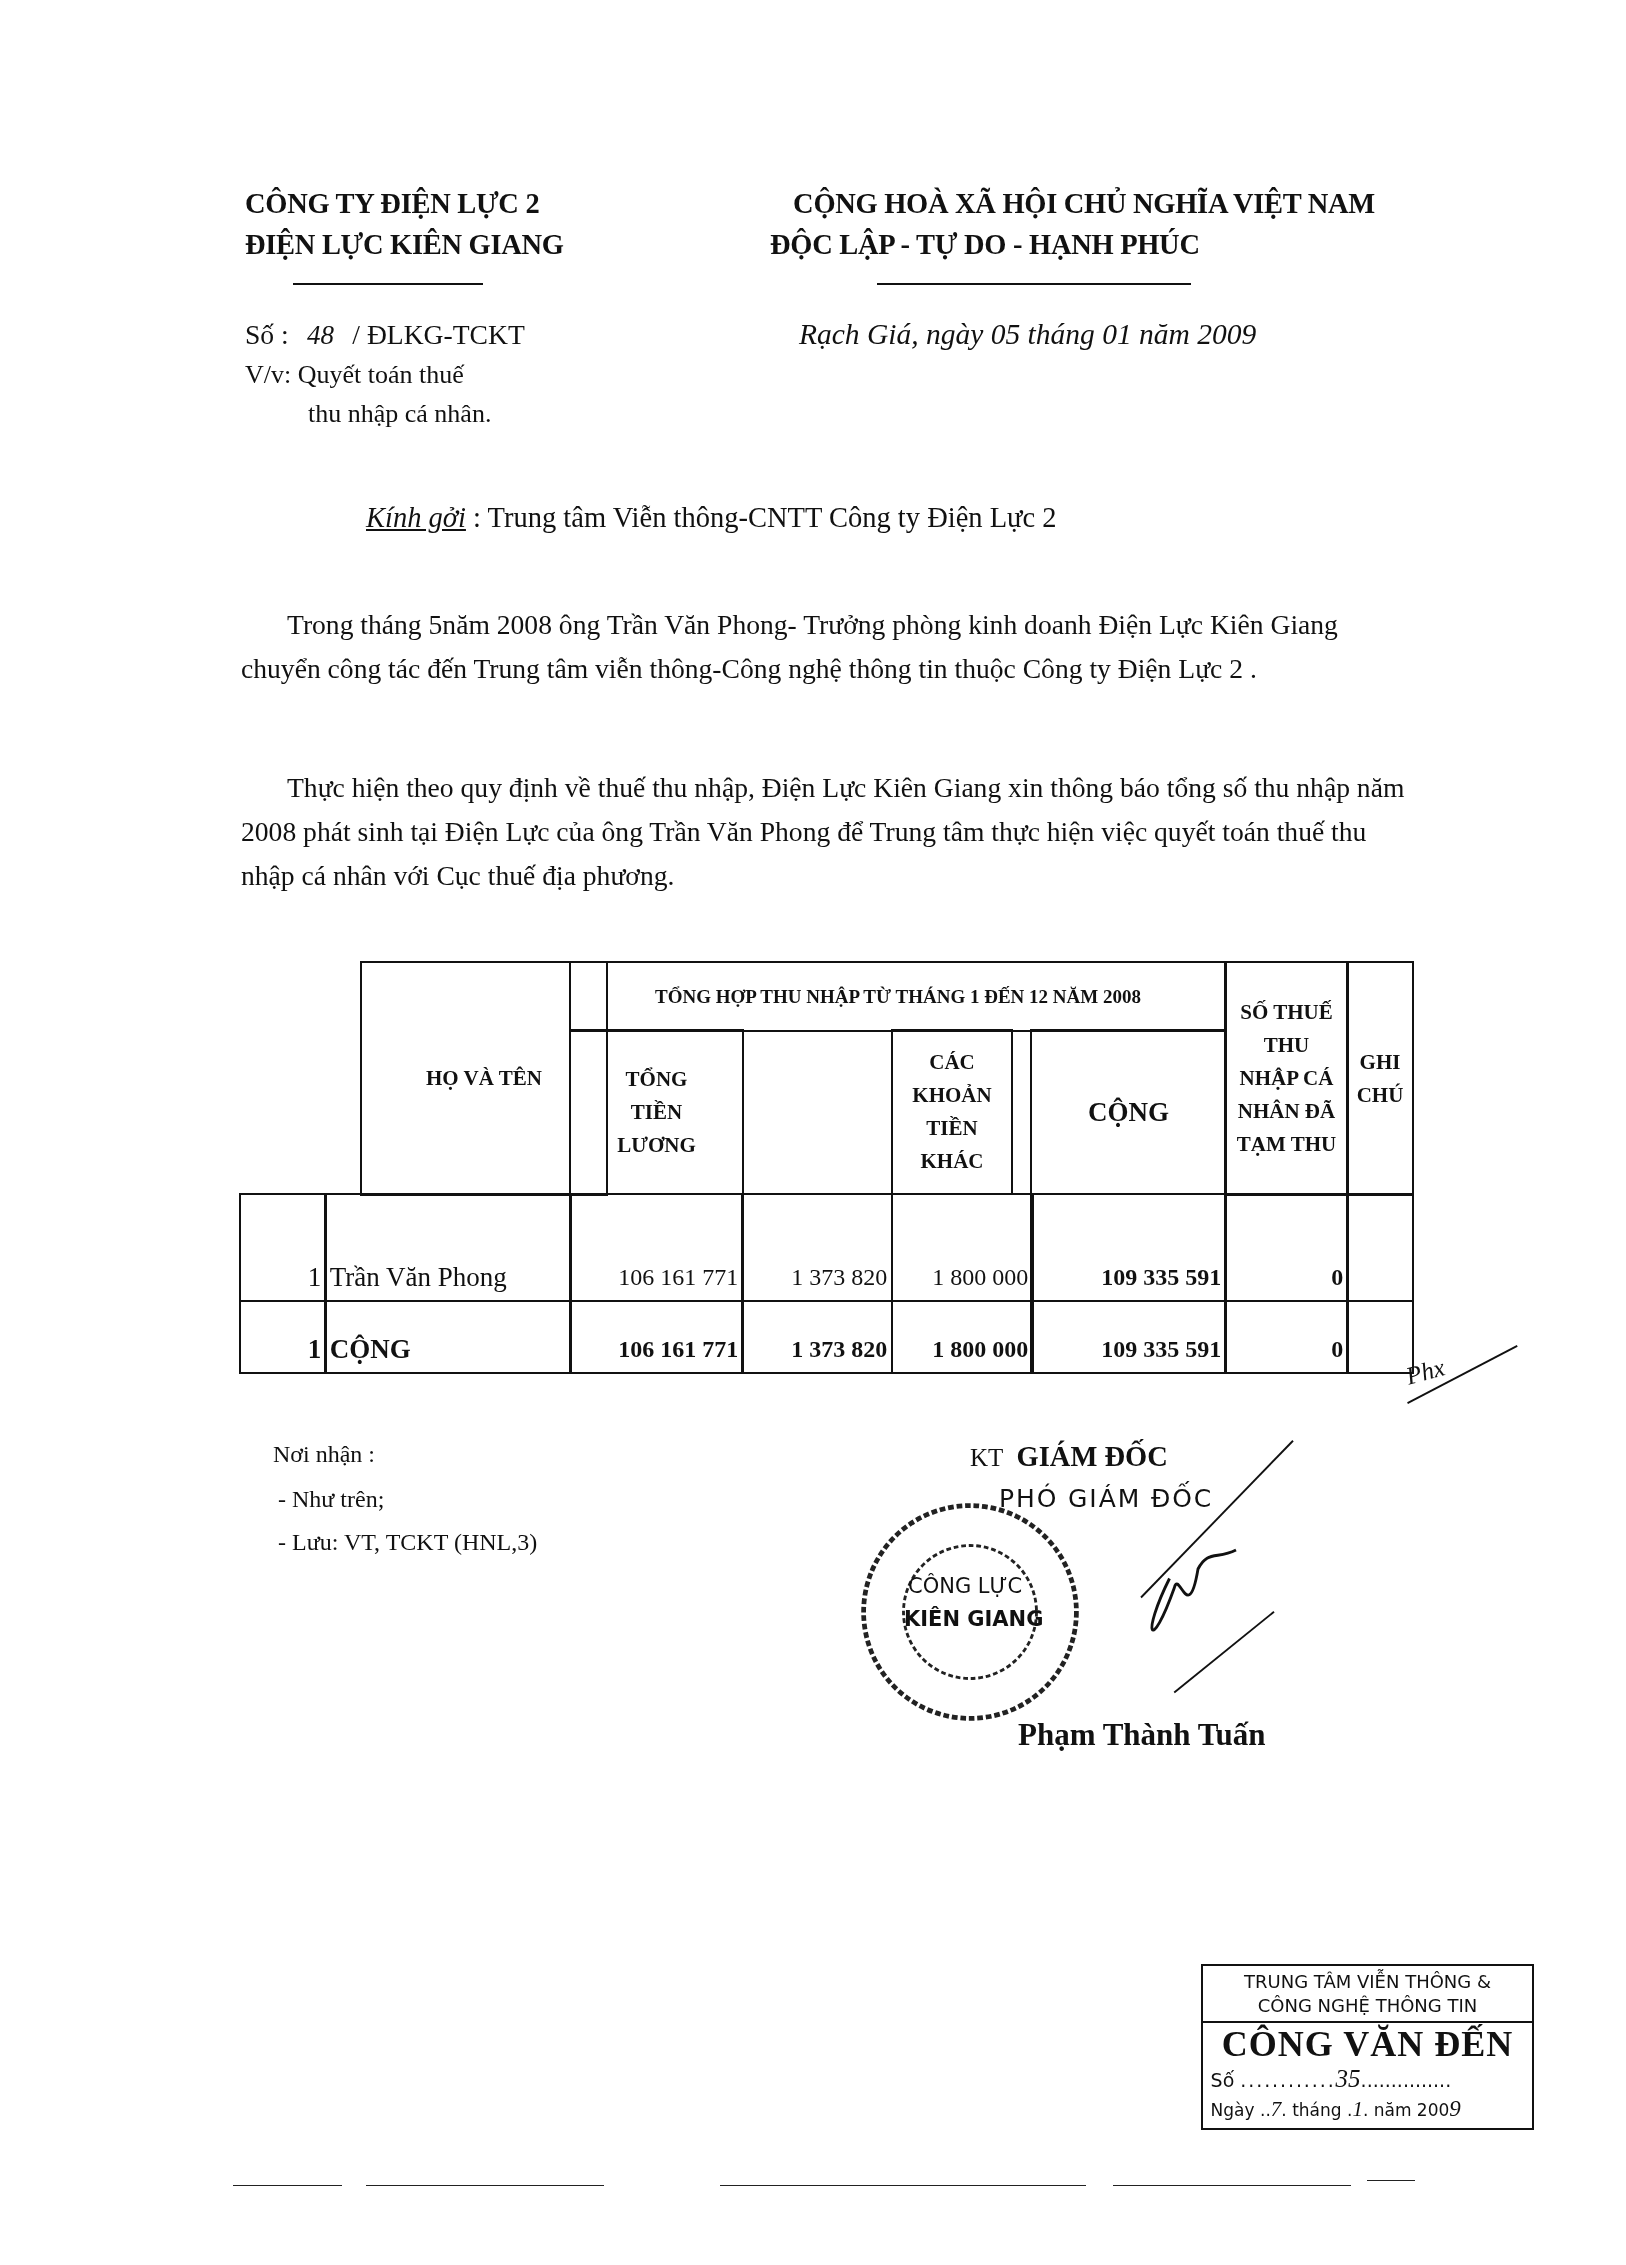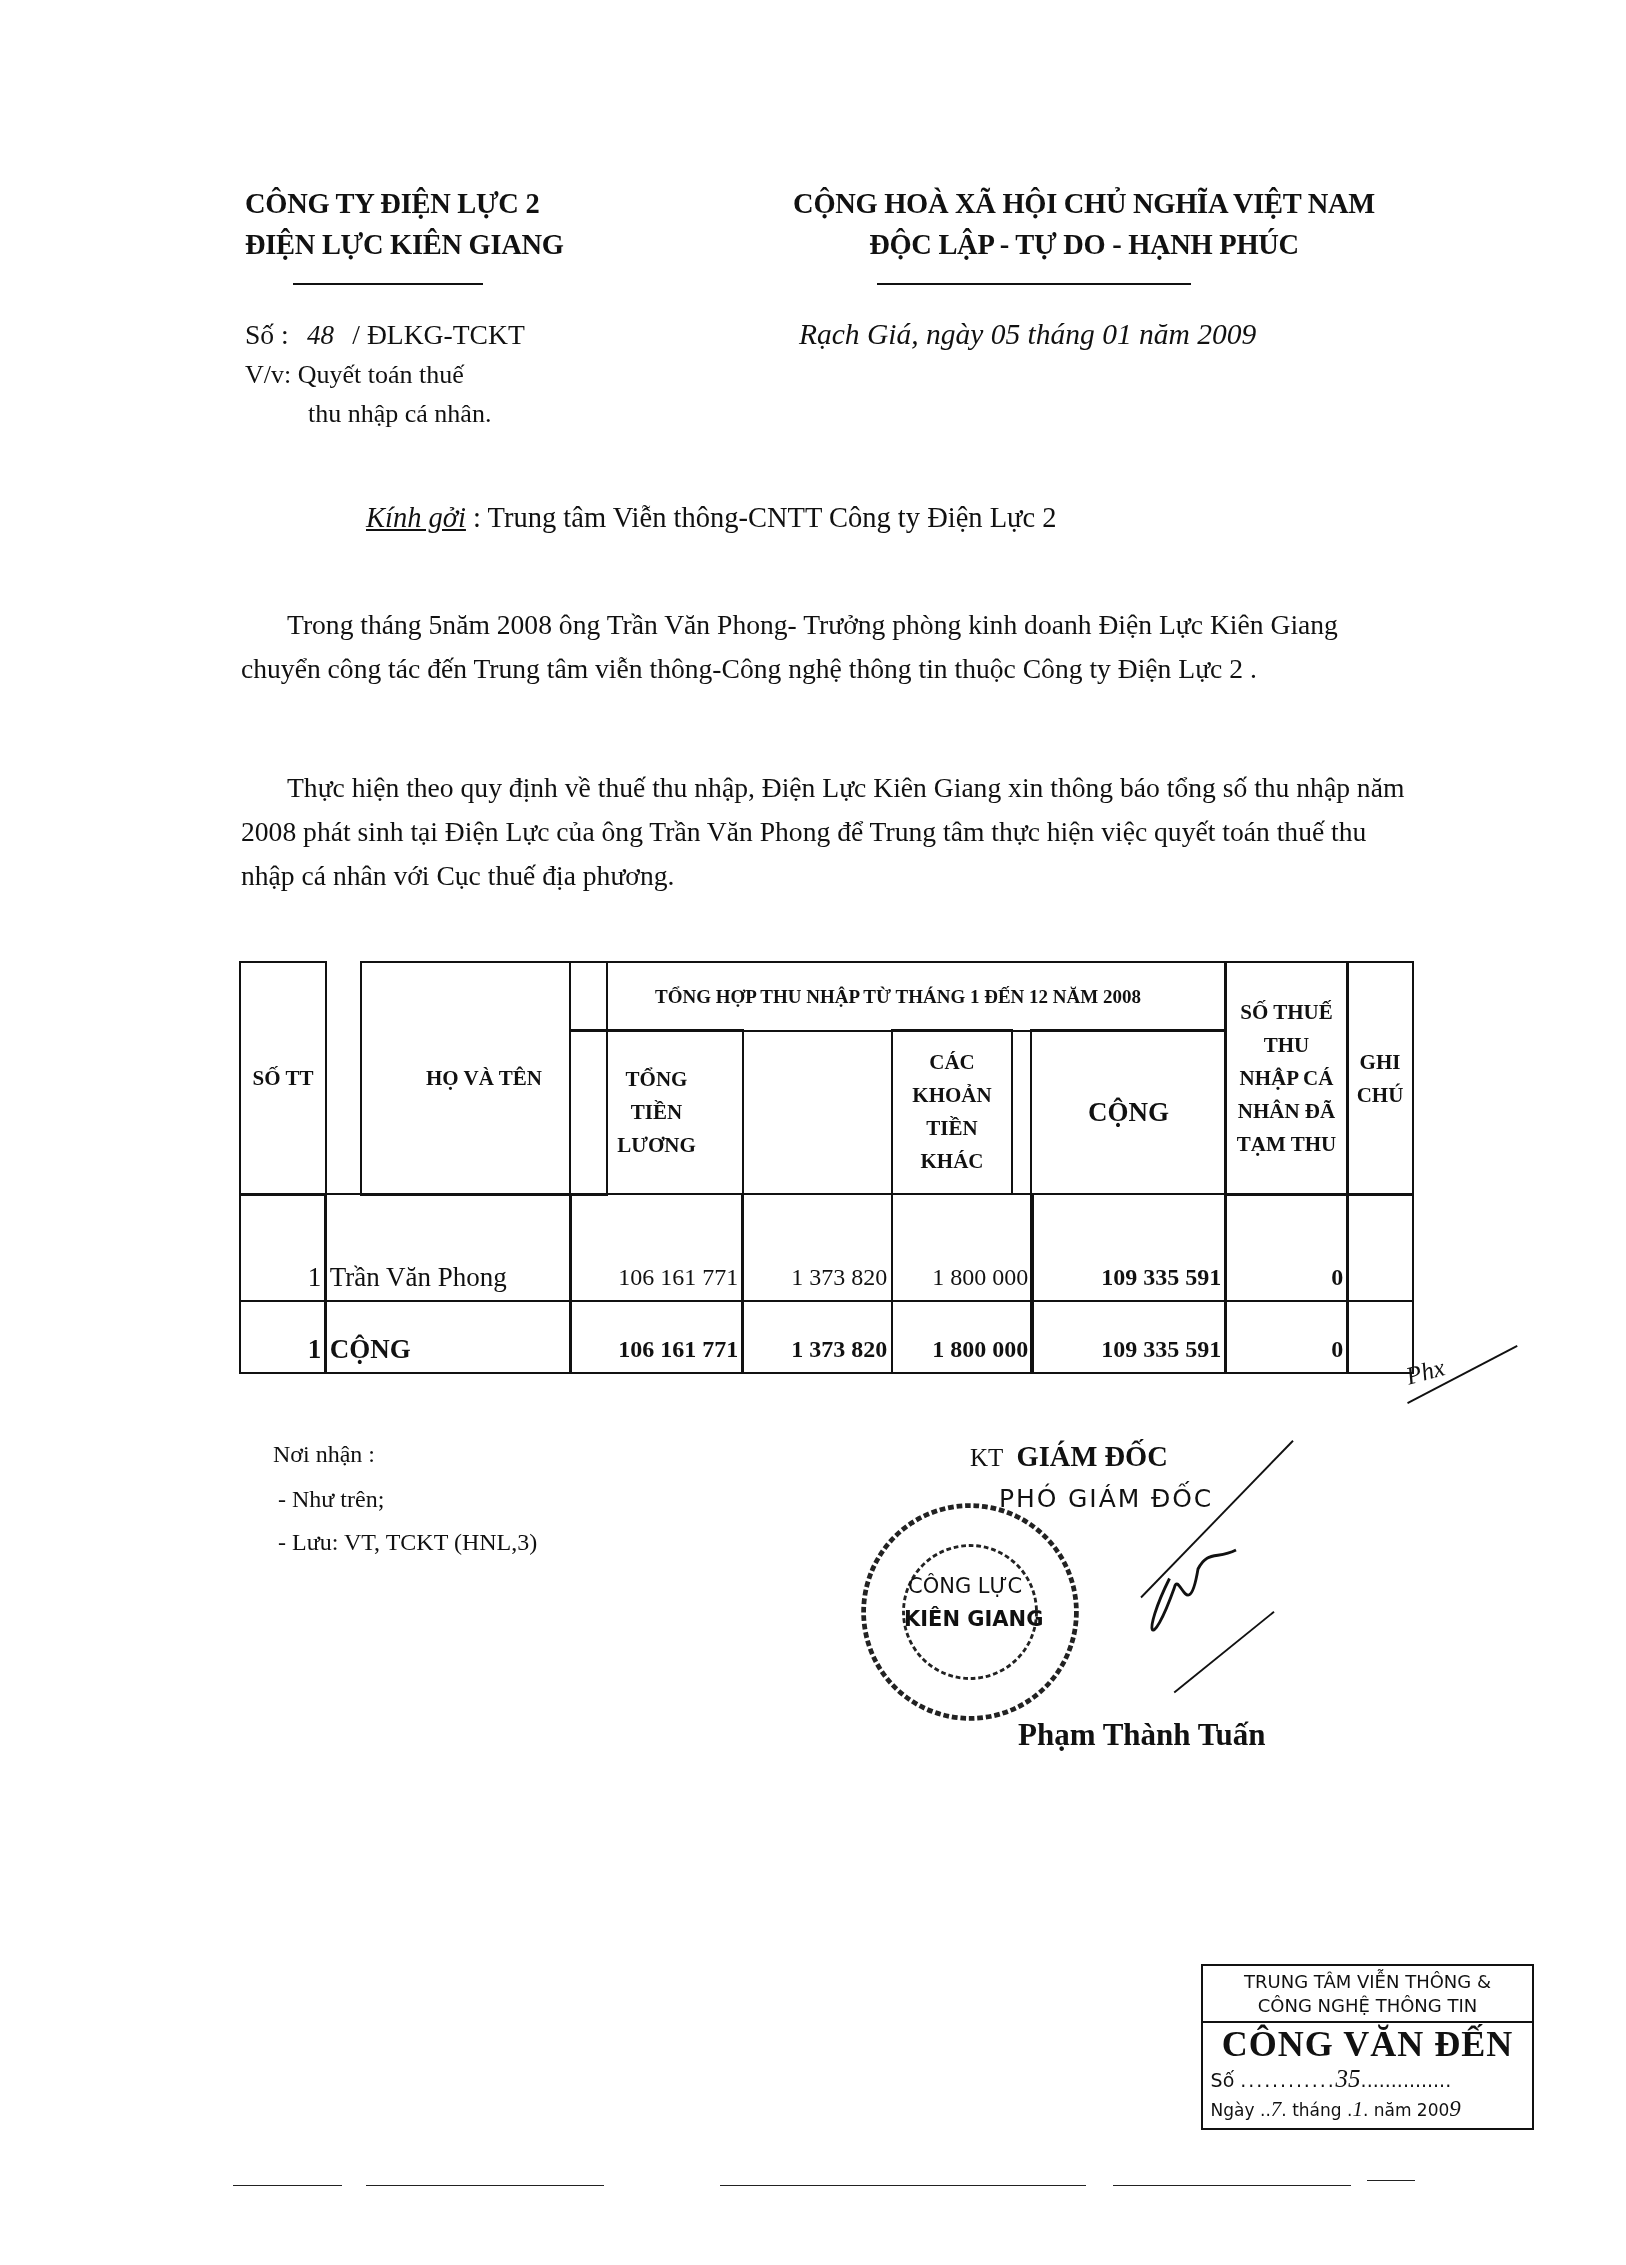--- a/index.html
+++ b/index.html
@@ -41,21 +41,21 @@
 
 <div class="abs body-text" style="left:245px; top:312px; white-space:nowrap;">
   <span>Số :</span>
   <span class="hand" style="margin:0 11.4px;">48</span>
   <span>/ ĐLKG-TCKT</span>
 </div>
 <div class="abs body-text" style="left:245px; top:352px; font-size:26px;">V/v: Quyết toán thuế</div>
 <div class="abs body-text" style="left:308px; top:391px; font-size:26px;">thu nhập cá nhân.</div>
 
 <div class="abs hdr" style="left:770px; top:183px; width:628px; text-align:center;">CỘNG HOÀ XÃ HỘI CHỦ NGHĨA VIỆT NAM</div>
-<div class="abs hdr" style="left:770px; top:224px; width:628px; text-align:center;">ĐỘC LẬP - TỰ DO - HẠNH PHÚC</div>
+<div class="abs hdr" style="left:770px; top:224px; width:628px; ">ĐỘC LẬP - TỰ DO - HẠNH PHÚC</div>
 <div class="rule" style="left:877px; top:283px; width:314px;"></div>
 
 <div class="abs" style="left:799px; top:312px; font-size:29.5px; font-style:italic; line-height:45px; white-space:nowrap;">
   <span>Rạch Giá, ngày</span>
   <span>05</span>
   <span>tháng 01 năm 2009</span>
 </div>
 
 <div class="abs" style="left:366px; top:496px; font-size:28.5px; line-height:44px; white-space:nowrap;">
   <span style="font-style:italic; text-decoration:underline;">Kính gởi</span>
@@ -64,23 +64,20 @@
 
 <div class="para" style="top:603px;">
   <span class="indent"></span><span>Trong tháng 5năm 2008 ông Trần Văn Phong- Trưởng phòng kinh doanh Điện Lực Kiên Giang chuyển công tác đến Trung tâm viễn thông-Công nghệ thông tin thuộc Công ty Điện Lực 2 .</span>
 </div>
 <div class="para" style="top:766px;">
   <span class="indent"></span><span>Thực hiện theo quy định về thuế thu nhập, Điện Lực Kiên Giang xin thông báo tổng số thu nhập năm 2008 phát sinh tại Điện Lực của ông Trần Văn Phong để Trung tâm thực hiện việc quyết toán thuế thu nhập cá nhân với Cục thuế địa phương.</span>
 </div>
 
 <div class="tbl">
 
-  <div class="cell" style="left:0; top:0; width:88px; height:235px;">
-      <span>SỐ TT</span>
-    </div>
   <div class="cell" style="left:85px; top:0; width:248px; height:235px;margin-left:36px;">
       <span>HỌ VÀ TÊN</span>
     </div>
   <div class="cell" style="left:330px; top:0; width:658px; height:71px;">
       <span style="font-size:19px;">TỔNG HỢP THU NHẬP TỪ THÁNG 1 ĐẾN 12 NĂM 2008</span>
     </div>
   <div class="cell" style="left:330px; top:68px; width:175px; height:166px;">
       <span style="width:114px;">TỔNG TIỀN LƯƠNG</span>
     </div>
   <div class="cell" style="left:652px; top:68px; width:122px; height:166px;">

